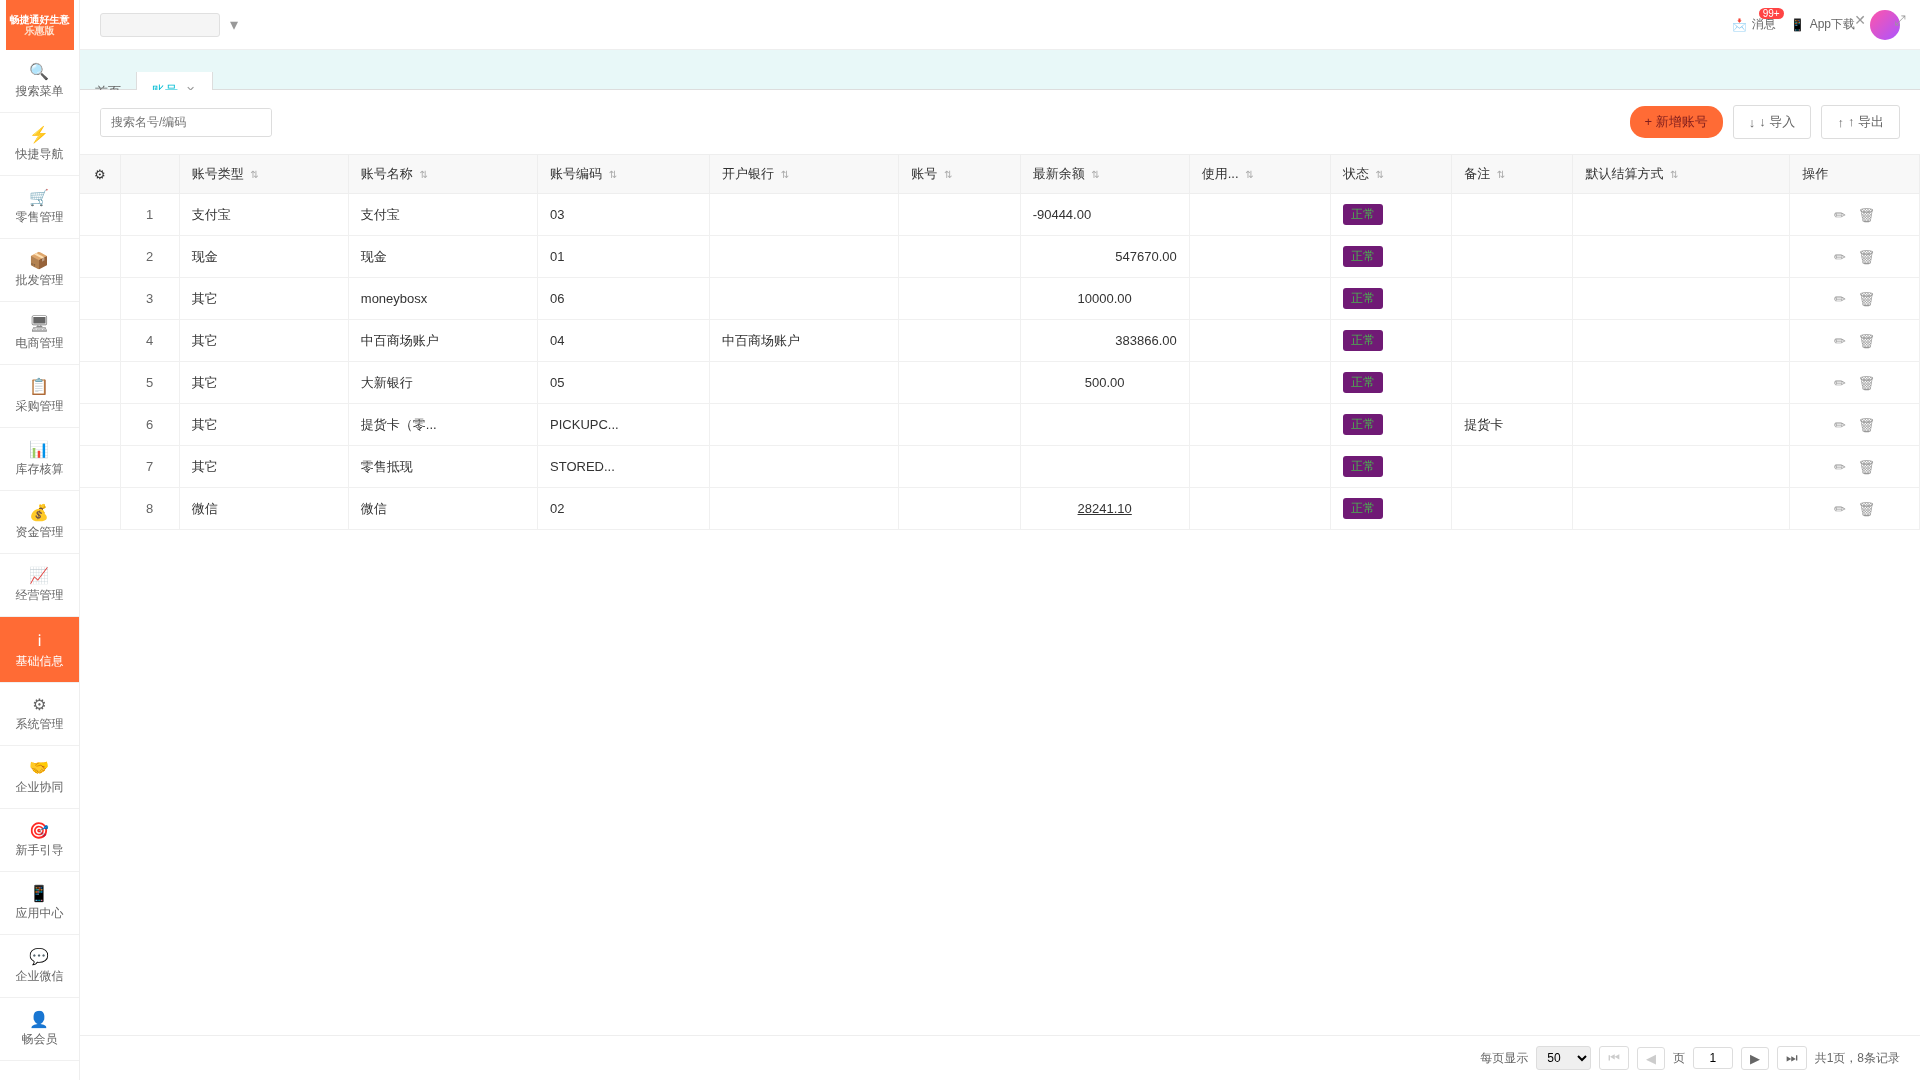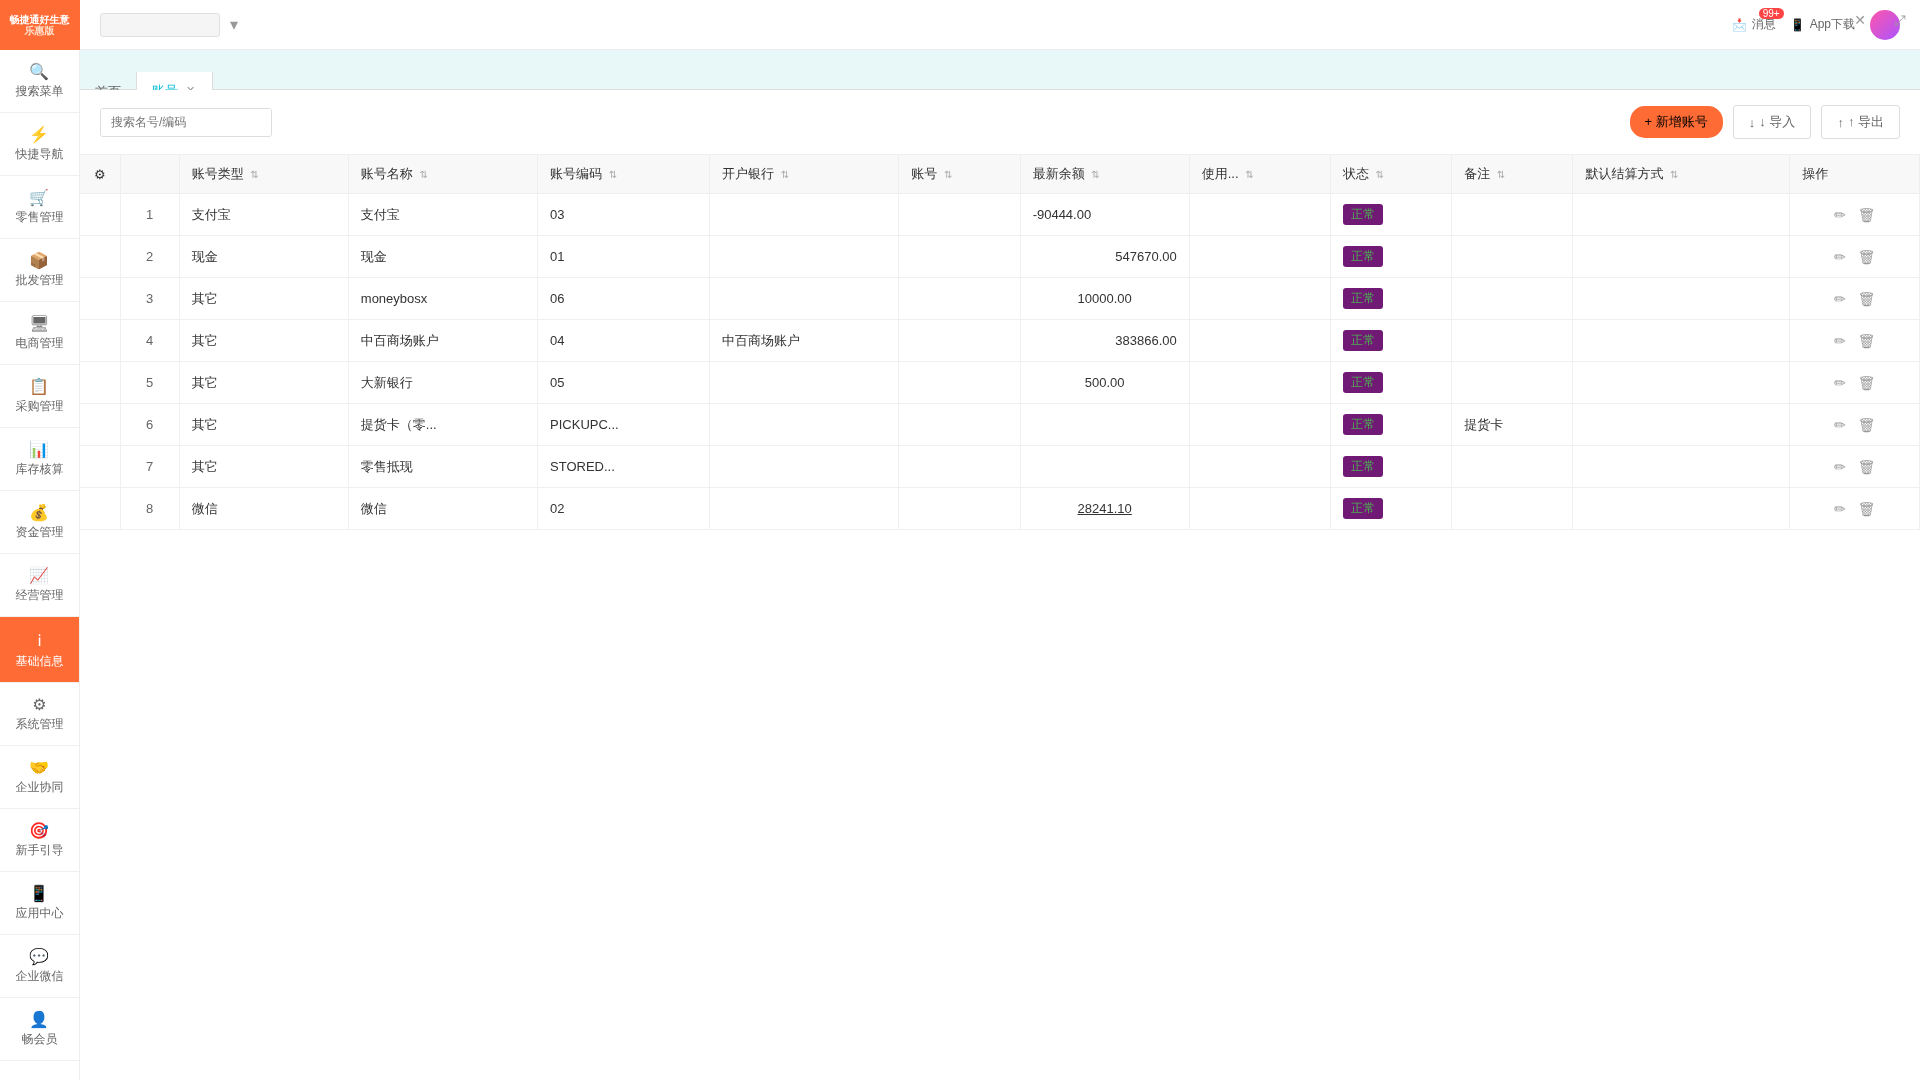--- a/index.html
+++ b/index.html
@@ -9,21 +9,21 @@
     .sidebar {
       width: 80px;
       background: #fff;
       display: flex;
       flex-direction: column;
       align-items: center;
       border-right: 1px solid #eee;
       flex-shrink: 0;
     }
     .sidebar-logo {
-      width: 80px;
+      width: 68px;
       height: 50px;
       background: #ff6b35;
       display: flex;
       align-items: center;
       justify-content: center;
       color: #fff;
       font-size: 11px;
       font-weight: bold;
     }
     .sidebar-logo-inner {
@@ -190,21 +190,21 @@
       cursor: pointer;
       color: #999;
     }
     .toolbar-actions {
       display: flex;
       align-items: center;
       gap: 10px;
     }
     .btn-add {
       background: #ff6b35;
-      color: #000000;
+      color: #7f1d1d;
       border: none;
       padding: 7px 15px;
       border-radius: 15px;
       cursor: pointer;
       font-size: 13px;
     }
     .btn-import, .btn-export {
       background: #fff;
       color: #666;
       border: 1px solid #ddd;
@@ -640,15 +640,30 @@
         <div class="action-btns">
           <button class="action-btn" title="编辑">✏</button>
           <button class="action-btn" title="删除">🗑</button>
         </div>
       </td>
     </tr>
           </tbody>
       </table>
     </div>
 
+    <div class="pagination">
+      <span class="per-page-label">每页显示</span>
+      <select class="per-page-select">
+        <option value="50">50</option>
+        <option value="20">20</option>
+        <option value="100">100</option>
+      </select>
+      <button class="page-btn" disabled="">⏮</button>
+      <button class="page-btn" disabled="">◀</button>
+      <span class="per-page-label">页</span>
+      <input class="page-input" type="text" value="1" style="">
+      <button class="page-btn">▶</button>
+      <button class="page-btn">⏭</button>
+      <span class="page-total">共1页，8条记录</span>
+    </div>
 
   </div>
 </div>
 
 </body></html>

